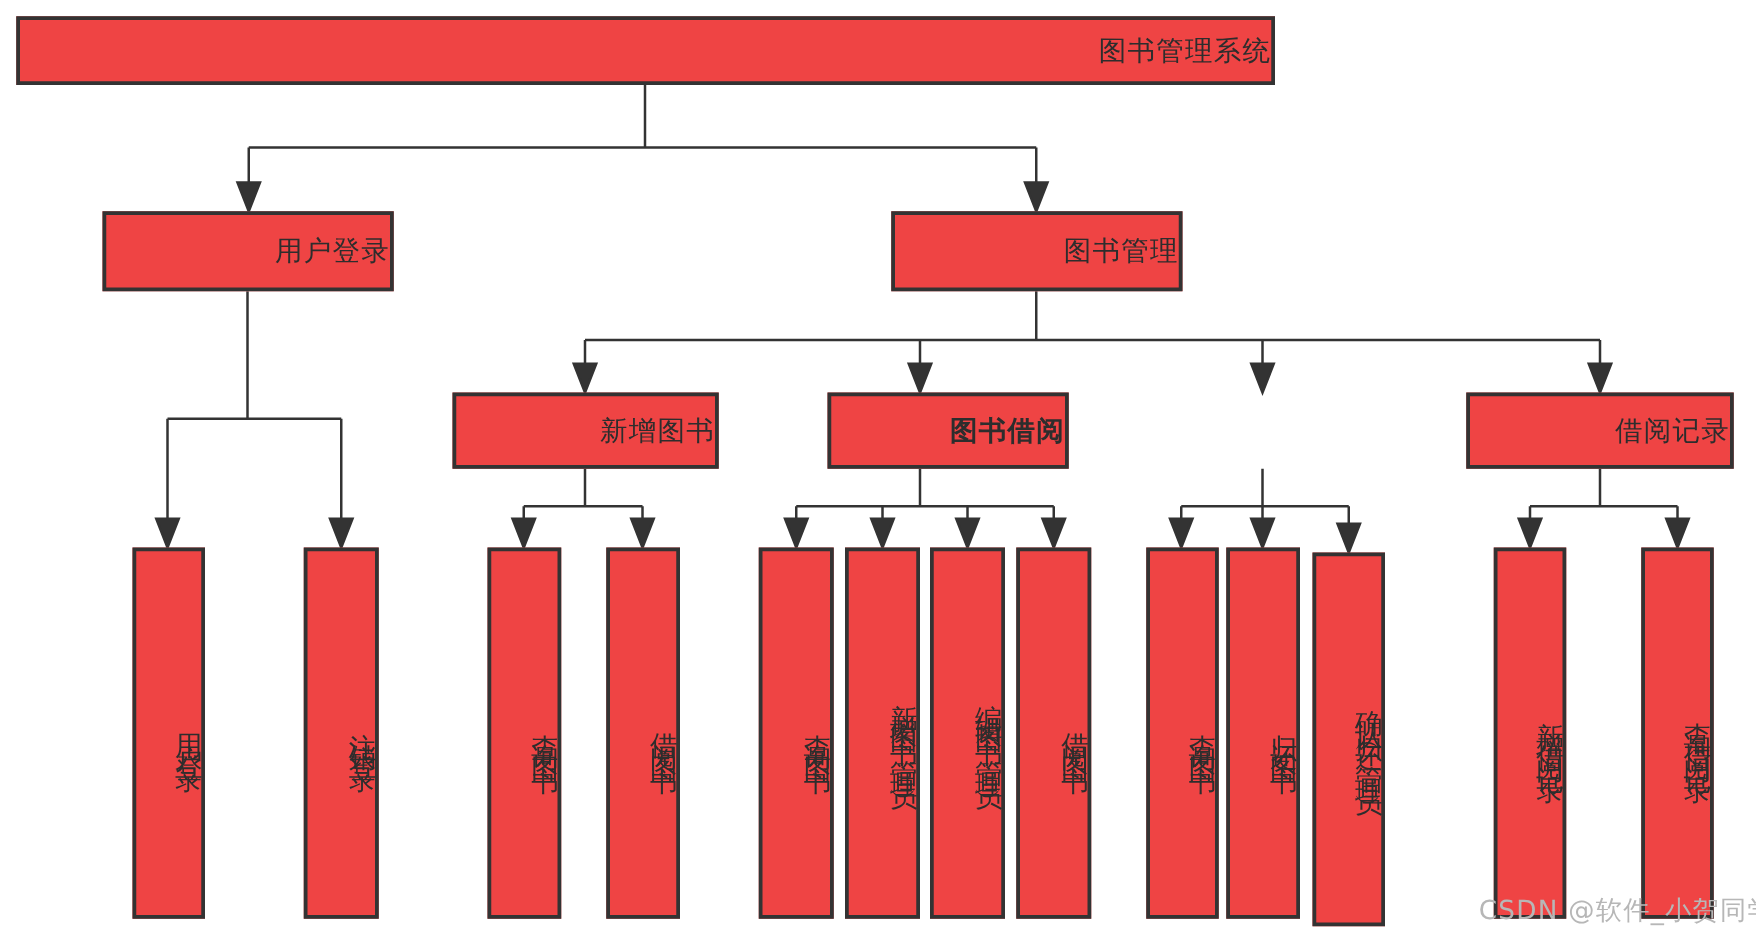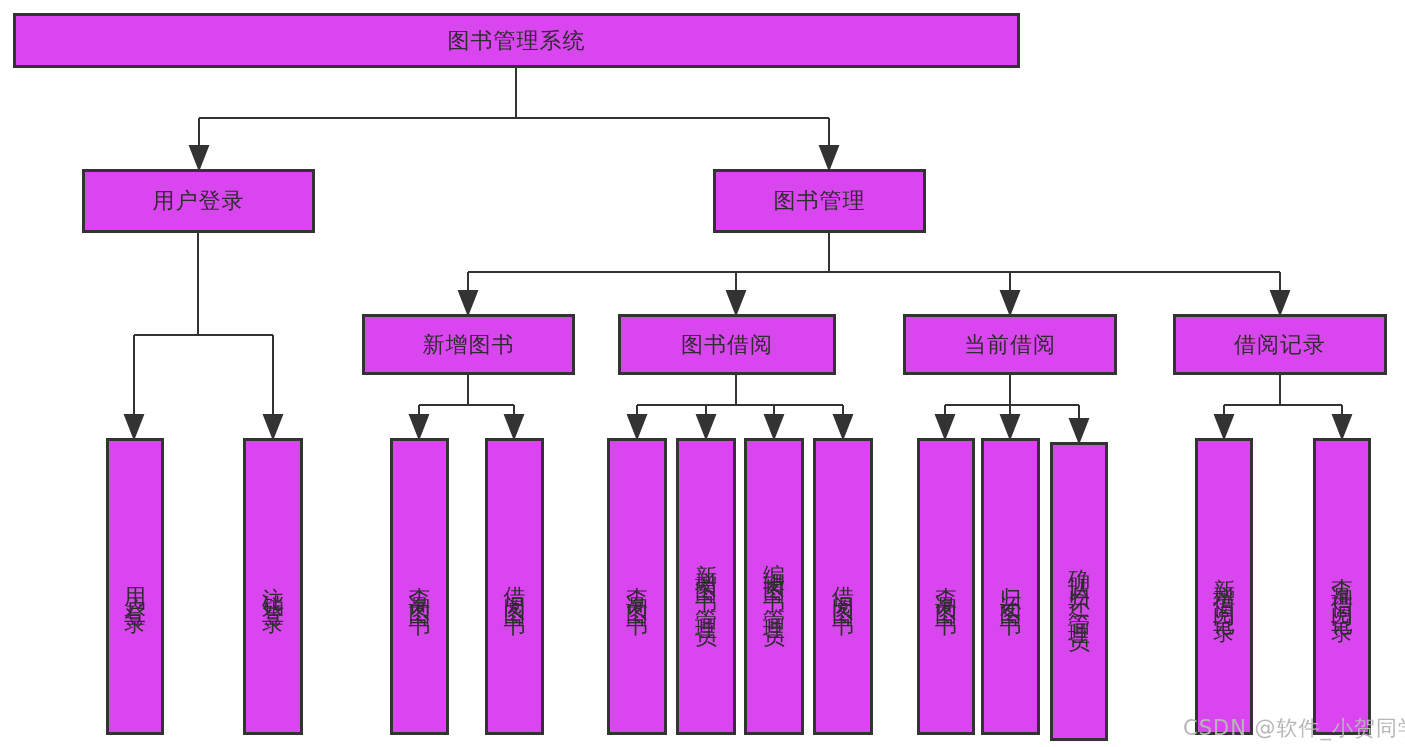--- a/index.html
+++ b/index.html
@@ -4,22 +4,22 @@
 <style>
   html,body { margin:0; padding:0; }
   body { font-family: "DejaVu Sans", "Liberation Sans", sans-serif; background:#ffffff; }
   #stage {
     position:relative; width:1405px; height:747px;
     background:#ffffff; overflow:hidden;
   }
   #connectors { position:absolute; left:0; top:0; width:1405px; height:747px; }
   .box {
     position:absolute; box-sizing:border-box;
-    border:3px solid #333333; background:#d946ef;
-    display:flex; align-items:center; justify-content:center;
+    border:3px solid #333333; background:#ef4444;
+    display:flex; align-items:center; justify-content:flex-end;
     color:#2d2d2d; font-size:22px; letter-spacing:1px;
     white-space:nowrap;
   }
   .vbox span {
     writing-mode:vertical-rl; text-orientation:mixed;
     letter-spacing:9px; line-height:1;
   }
   #watermark {
     position:absolute; left:1183px; top:714px;
     font-size:21px; color:#b7b7b7; letter-spacing:1px;
@@ -93,32 +93,29 @@
     <polygon points="1333,415 1351,415 1342,438"></polygon>
   </svg>
 
   <div class="box" style="left:13px; top:13px; width:1007px; height:55px;">
     <span>图书管理系统</span>
   </div>
 
   <div class="box" style="left:82px; top:169px; width:233px; height:64px;">
     <span>用户登录</span>
   </div>
-  <div class="box" style="left:713px; top:169px; width:213px; height:64px;">
+  <div class="box" style="left:713px; top:169px; width:233px; height:64px;">
     <span>图书管理</span>
   </div>
 
   <div class="box" style="left:362px; top:314px; width:213px; height:61px;">
     <span>新增图书</span>
   </div>
-  <div class="box" style="left:618px; top:314px; width:218px; height:61px;">
+  <div class="box" style="left:662px; top:314px; width:193px; height:61px;font-weight:bold;">
     <span>图书借阅</span>
-  </div>
-  <div class="box" style="left:903px; top:314px; width:214px; height:61px;">
-    <span>当前借阅</span>
   </div>
   <div class="box" style="left:1173px; top:314px; width:214px; height:61px;">
     <span>借阅记录</span>
   </div>
 
   <div class="box vbox" style="left:106px; top:438px; width:58px; height:297px;">
     <span>用户登录</span>
   </div>
   <div class="box vbox" style="left:243px; top:438px; width:60px; height:297px;">
     <span>注销登录</span>

